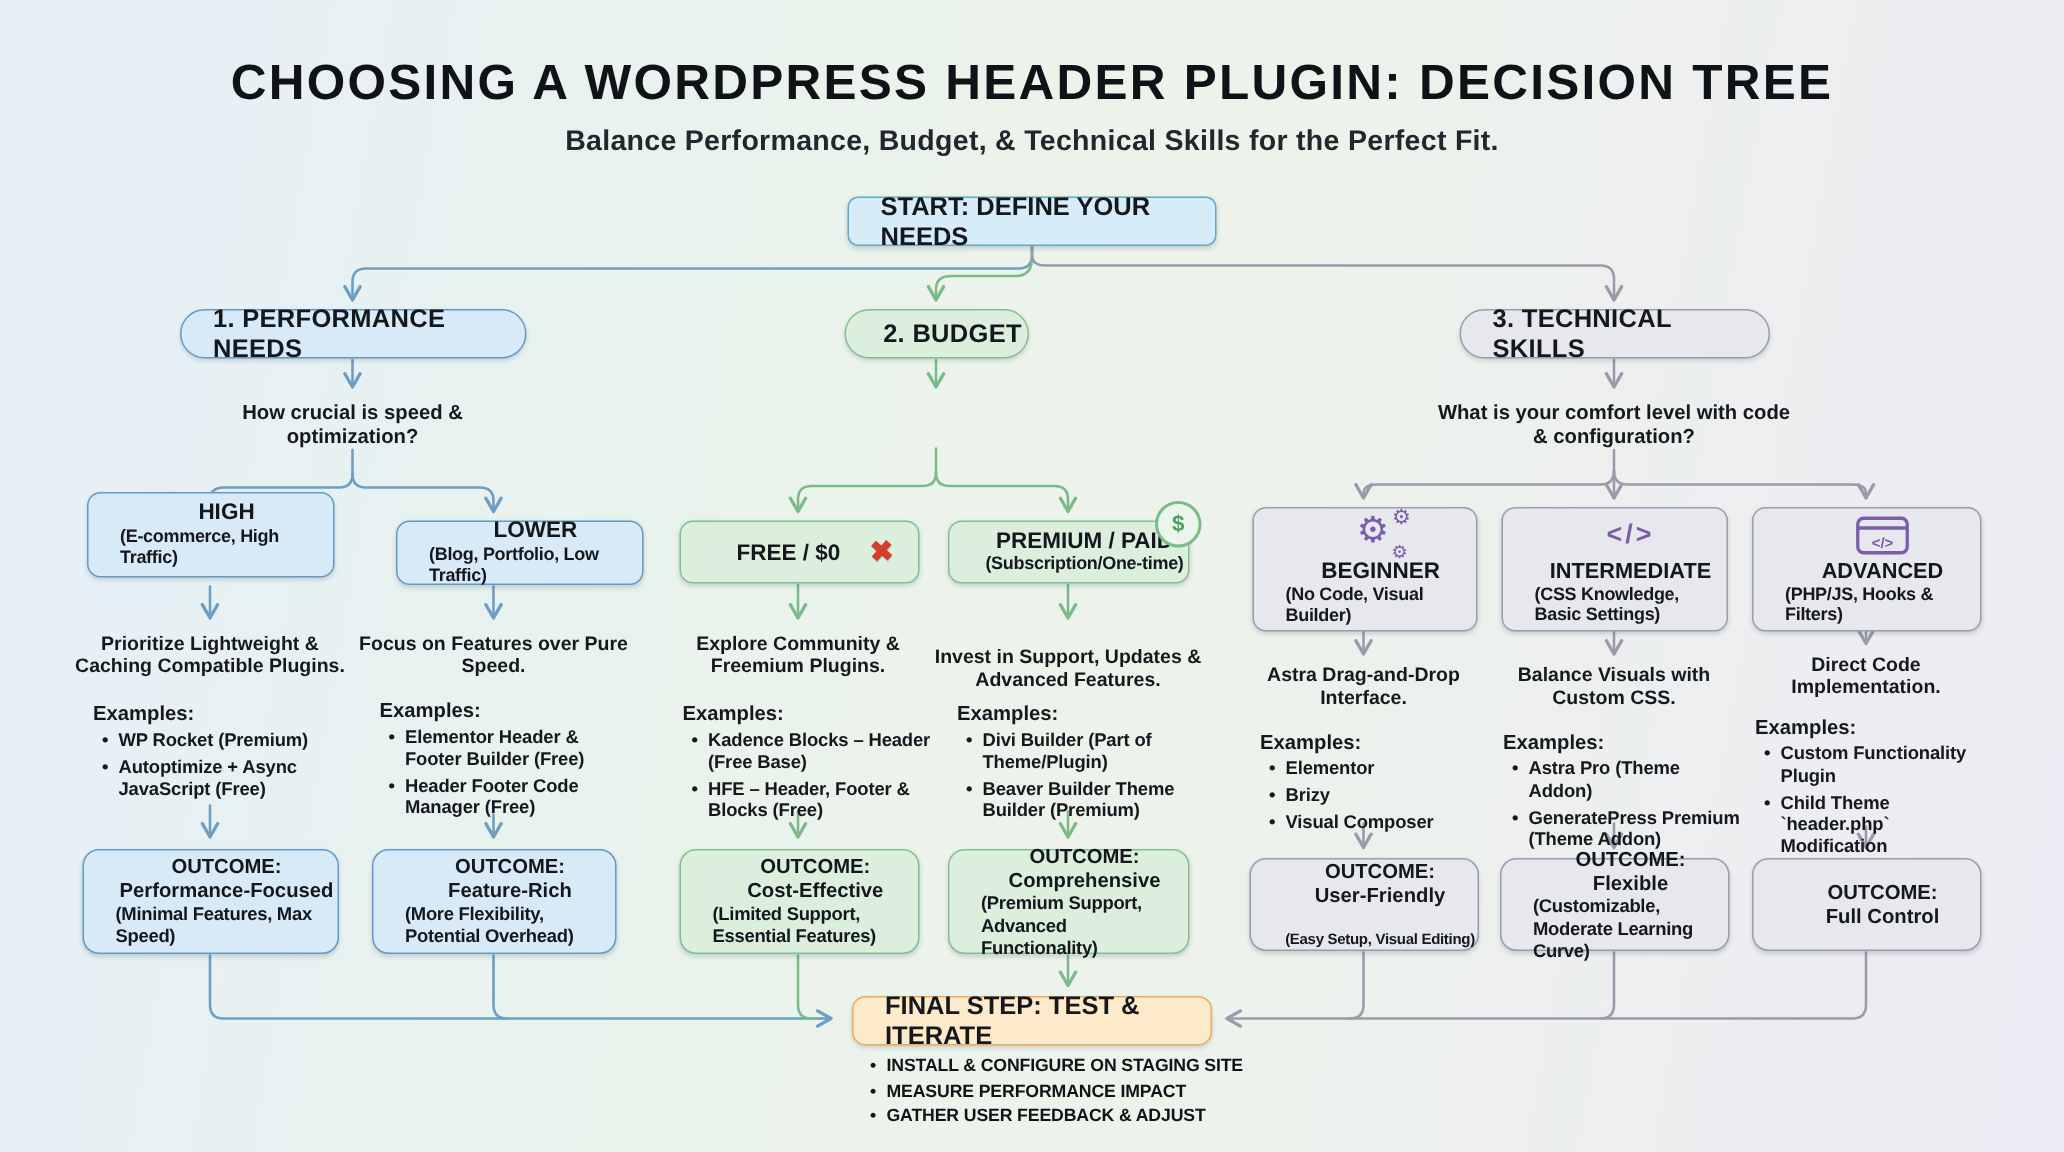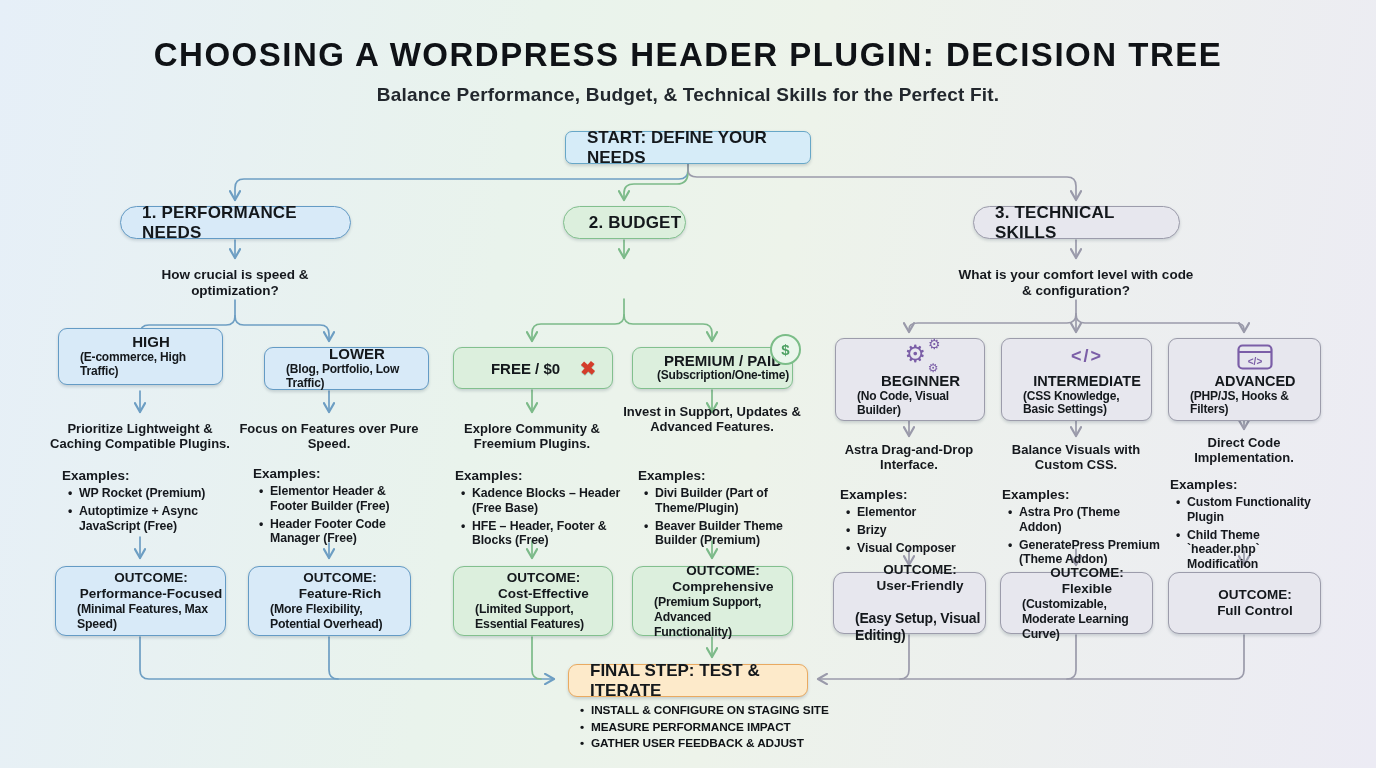--- a/index.html
+++ b/index.html
@@ -180,21 +180,21 @@
         <text x="18" y="21" text-anchor="middle" font-size="10" font-weight="bold" fill="#7b5ea7">&lt;/&gt;</text>
       </svg>
     </div>
     <div class="opt-title" style="font-size:14.5px;">ADVANCED</div>
     <div class="opt-sub">(PHP/JS, Hooks &amp; Filters)</div>
   </div>
 
   <div class="advice" style="left:49px;top:421px;width:182px;">Prioritize Lightweight &amp; Caching Compatible Plugins.</div>
   <div class="advice" style="left:238px;top:421px;width:182px;">Focus on Features over Pure Speed.</div>
   <div class="advice" style="left:441px;top:421px;width:182px;">Explore Community &amp; Freemium Plugins.</div>
-  <div class="advice" style="left:621px;top:404px;width:182px;">Invest in Support, Updates &amp; Advanced Features.</div>
+  <div class="advice" style="left:621px;top:430px;width:182px;">Invest in Support, Updates &amp; Advanced Features.</div>
   <div class="advice" style="left:834px;top:442px;width:150px;">Astra Drag-and-Drop Interface.</div>
   <div class="advice" style="left:1001px;top:442px;width:150px;">Balance Visuals with Custom CSS.</div>
   <div class="advice" style="left:1184px;top:435px;width:120px;">Direct Code Implementation.</div>
 
   <div class="examples" style="left:62px;top:468px;width:165px;">
     <p class="ex-label">Examples:</p>
     <ul>
       <li>WP Rocket (Premium)</li>
       <li>Autoptimize + Async JavaScript (Free)</li>
     </ul>
@@ -259,21 +259,21 @@
     <div class="o-detail">(Limited Support, Essential Features)</div>
   </div>
   <div class="node green outcome" style="left:632px;top:566px;width:161px;height:70px;border-radius:11px;">
     <div class="o-label">OUTCOME:</div>
     <div class="o-name">Comprehensive</div>
     <div class="o-detail">(Premium Support, Advanced Functionality)</div>
   </div>
   <div class="node grey outcome" style="left:833px;top:572px;width:153px;height:62px;border-radius:11px;">
     <div class="o-label">OUTCOME:</div>
     <div class="o-name">User-Friendly</div>
-    <div class="o-detail" style="font-size:14px;margin-top:16px;">(Easy Setup, Visual Editing)</div>
+    <div class="o-detail" style="font-size:10px;margin-top:16px;">(Easy Setup, Visual Editing)</div>
   </div>
   <div class="node grey outcome" style="left:1000px;top:572px;width:153px;height:62px;border-radius:11px;">
     <div class="o-label">OUTCOME:</div>
     <div class="o-name">Flexible</div>
     <div class="o-detail">(Customizable, Moderate Learning Curve)</div>
   </div>
   <div class="node grey outcome" style="left:1168px;top:572px;width:153px;height:62px;border-radius:11px;">
     <div class="o-label">OUTCOME:</div>
     <div class="o-name">Full Control</div>
   </div>

